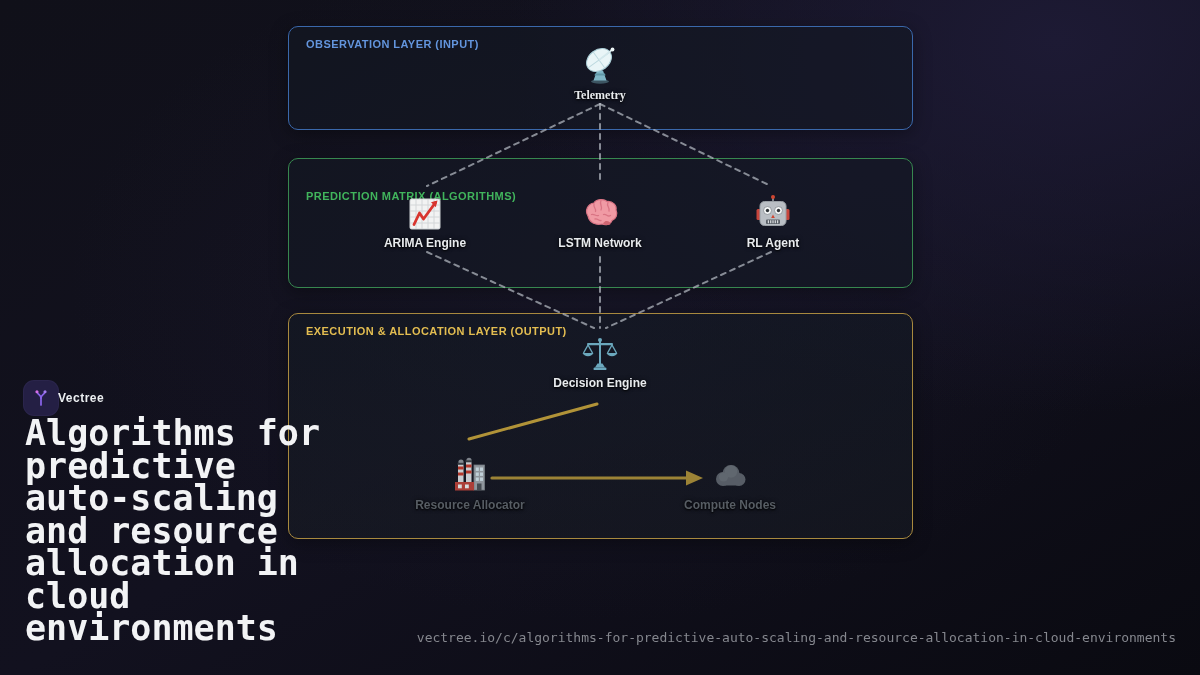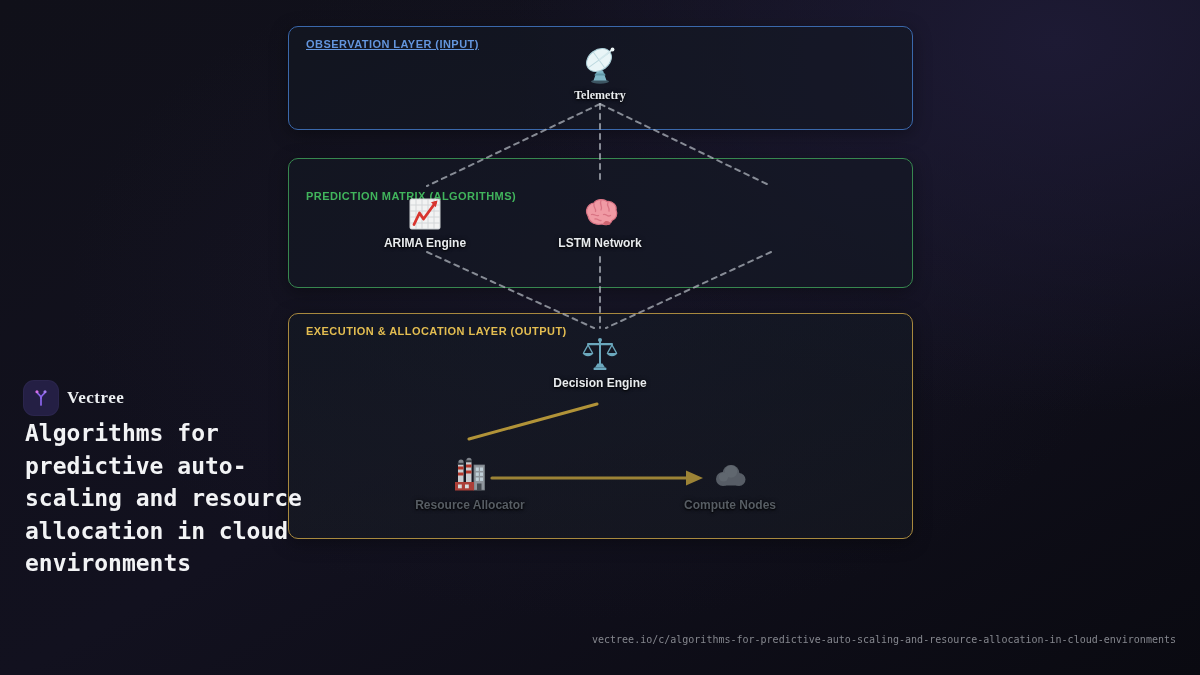--- a/index.html
+++ b/index.html
@@ -17,21 +17,21 @@
     border:1px solid #444;background:rgba(19,25,35,.62);z-index:2;
     box-shadow:0 4px 18px rgba(0,0,0,.35);
   }
   .layer-1{top:26px;height:102px;border-color:#3a68ab;}
   .layer-2{top:158px;height:128px;border-color:#37874f;}
   .layer-3{top:313px;height:224px;border-color:#a8893e;background:linear-gradient(180deg,rgba(19,25,35,.62),rgba(24,28,36,.55));}
   .layer-label{
     position:absolute;top:11px;left:17px;font-size:11px;font-weight:700;
     letter-spacing:.45px;white-space:nowrap;
   }
-  .layer-1 .layer-label{color:#6395dd;text-decoration:underline;}
+  .layer-1 .layer-label{color:#6395dd;}
   .layer-2 .layer-label{color:#41b45c;margin-top:20px;}
   .layer-3 .layer-label{color:#e3bd51;}
   
   .wires{position:absolute;left:0;top:0;z-index:3;pointer-events:none;}
   
   .node{position:absolute;transform:translateX(-50%);text-align:center;z-index:4;width:150px;}
   .node svg{display:block;margin:0 auto;}
   .node-label{
     margin-top:2px;font-size:12px;font-weight:700;color:#e8ebee;
     text-shadow:0 1px 2px rgba(0,0,0,.95),0 0 4px rgba(0,0,0,.6);white-space:nowrap;
@@ -39,33 +39,33 @@
   .node.dim .node-label{color:#575d64;}
   .node.dim svg{opacity:.92;}
   
   .brand{position:absolute;left:24px;top:381px;display:flex;align-items:center;z-index:5;}
   .brand-logo{
     width:34px;height:34px;border-radius:10px;background:#241f44;
     display:flex;align-items:center;justify-content:center;
     box-shadow:0 0 0 1px rgba(120,100,220,.25);
   }
   .brand-name{
-    margin-left:9px;font-family:Liberation Serif, serif;font-weight:700;
-    font-size:17px;letter-spacing:.5px;color:#eceff1;
+    font-family:Liberation Sans, sans-serif;font-weight:700;
+    font-size:12px;letter-spacing:.5px;color:#eceff1;
   }
   
   .title{
     position:absolute;left:25px;top:417px;width:318px;z-index:5;
     font-family:"DejaVu Sans Mono",monospace;font-weight:700;
-    font-size:23px;line-height:32.5px;color:#f2f3f5;
+    font-size:35px;line-height:32.5px;color:#f2f3f5;
   }
   
   .footer-url{
     position:absolute;right:24px;bottom:30px;z-index:5;
-    font-family:"DejaVu Sans Mono",monospace;font-size:10px;color:#85878e;
+    font-family:"DejaVu Sans Mono",monospace;font-size:13px;color:#85878e;
     letter-spacing:0;white-space:nowrap;
   }
 </style>
 </head>
 <body>
 
 <div class="stage">
 
   <div class="layer layer-1">
     <div class="layer-label">OBSERVATION LAYER (INPUT)</div>
@@ -130,20 +130,39 @@
         <path d="M21,6.5 C19,10.5 23,12 21,16"></path>
         <path d="M28,8.5 C26,12 30,13 29,17"></path>
         <path d="M11.5,20.5 C14.5,19.5 15.5,22.5 18.5,21.5"></path>
         <path d="M23.5,20.5 C26.5,19.5 27.5,23.5 30.5,21.5"></path>
         <path d="M15,25 C18,24.5 18.5,27 21,26.5"></path>
       </g>
     </svg>
     <div class="node-label">LSTM Network</div>
   </div>
 
+  <div class="node" style="left:773px;top:194px;">
+    <svg width="40" height="40" viewBox="0 0 40 40">
+      <line x1="20" y1="3" x2="20" y2="8" stroke="#9aa0a6" stroke-width="1.6"></line>
+      <circle cx="20" cy="3" r="2" fill="#cf4631"></circle>
+      <rect x="3.5" y="15" width="4.2" height="11" rx="1.5" fill="#c8453c"></rect>
+      <rect x="32.3" y="15" width="4.2" height="11" rx="1.5" fill="#c8453c"></rect>
+      <rect x="7" y="7.5" width="26" height="24" rx="4.5" fill="#b9bec4" stroke="#999fa5" stroke-width="1"></rect>
+      <circle cx="14.5" cy="16.5" r="4" fill="#f4f6f7" stroke="#83898f" stroke-width="0.8"></circle>
+      <circle cx="14.5" cy="16.5" r="1.7" fill="#2e3338"></circle>
+      <circle cx="25.5" cy="16.5" r="4" fill="#f4f6f7" stroke="#83898f" stroke-width="0.8"></circle>
+      <circle cx="25.5" cy="16.5" r="1.7" fill="#2e3338"></circle>
+      <polygon points="20,20.5 18.2,24 21.8,24" fill="#cf4631"></polygon>
+      <rect x="13" y="25.5" width="14" height="4.6" rx="1" fill="#585e66"></rect>
+      <g stroke="#d7dadd" stroke-width="1.2">
+        <path d="M15.4,26.3 V29.3 M17.7,26.3 V29.3 M20,26.3 V29.3 M22.3,26.3 V29.3 M24.6,26.3 V29.3"></path>
+      </g>
+    </svg>
+    <div class="node-label">RL Agent</div>
+  </div>
 
   <div class="node" style="left:600px;top:334px;">
     <svg width="40" height="40" viewBox="0 0 40 40">
       <g fill="#6ba8bd" stroke="#6ba8bd">
         <circle cx="20" cy="6" r="2" stroke="none"></circle>
         <rect x="19" y="6" width="2" height="24" stroke="none"></rect>
         <rect x="7" y="9" width="26" height="2.2" rx="1" stroke="none"></rect>
         <g stroke-width="1.4" fill="none">
           <path d="M8,11 L3.5,19 M8,11 L12.5,19"></path>
           <path d="M32,11 L27.5,19 M32,11 L36.5,19"></path>

